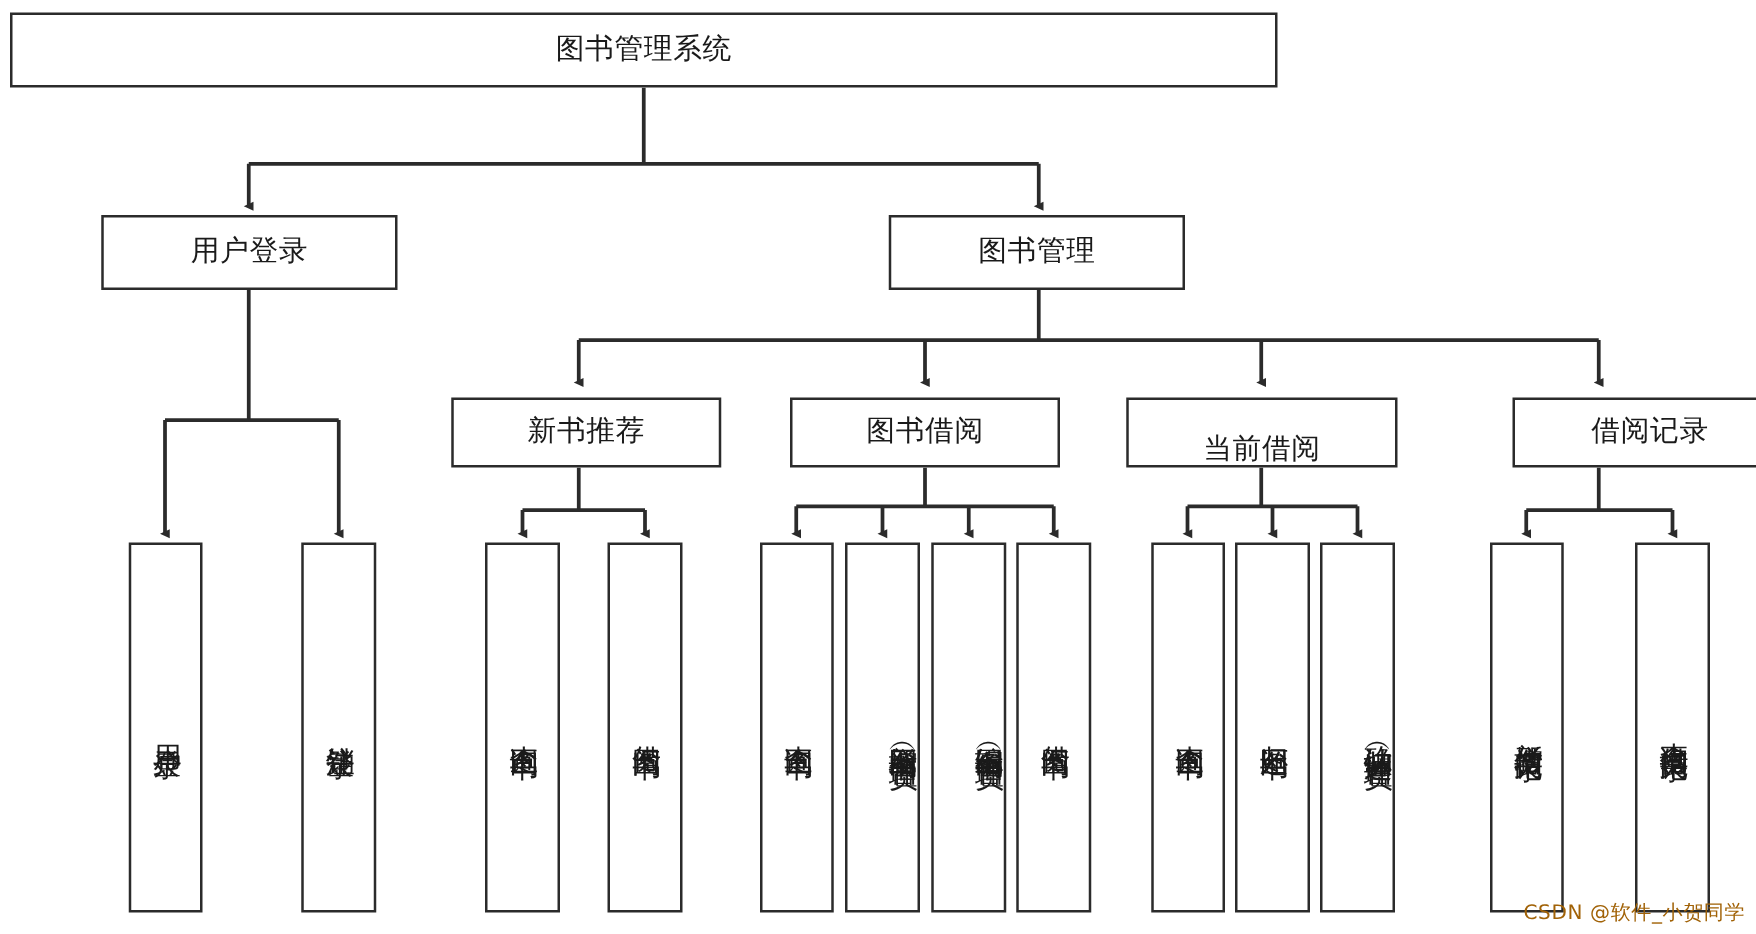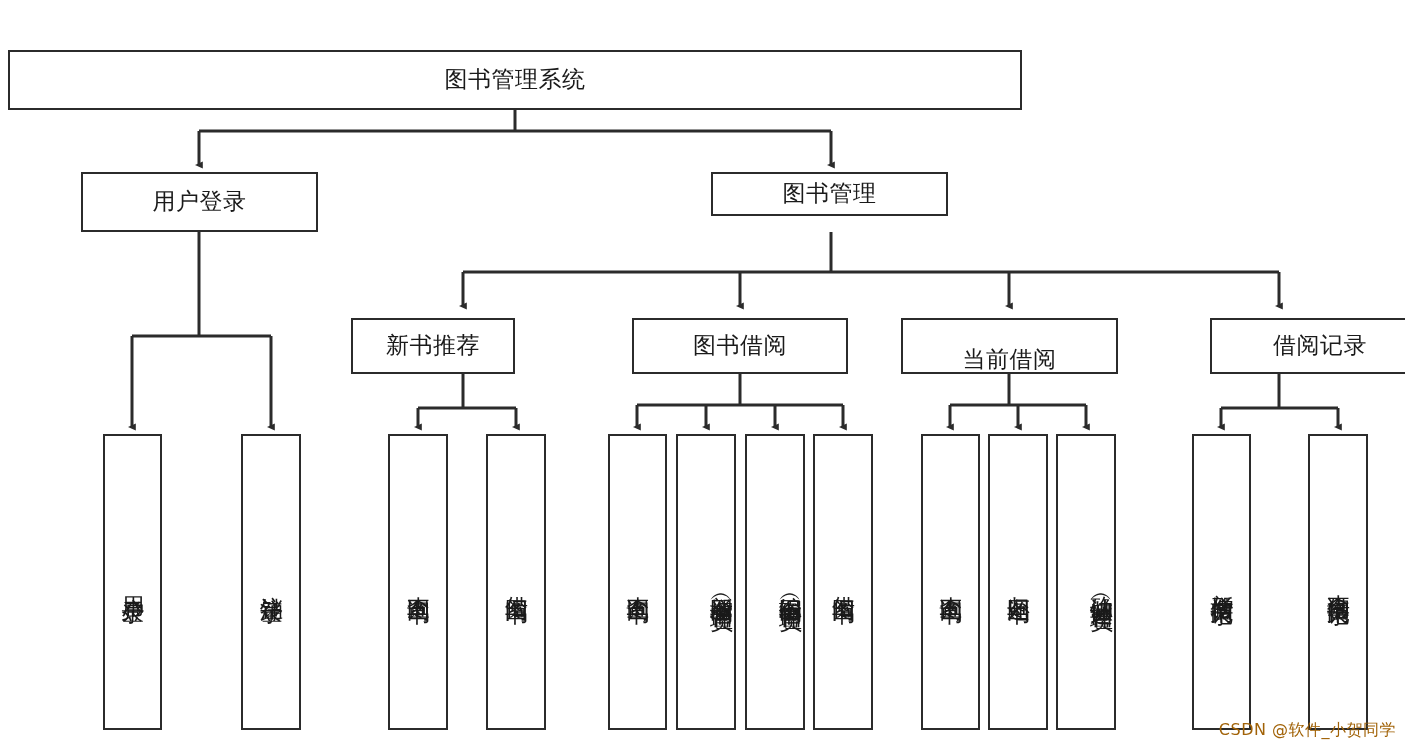--- a/index.html
+++ b/index.html
@@ -126,32 +126,32 @@
       <path d="M1018,405 L1018,427" marker-end="url(#arrowhead)"></path>
       <path d="M1086,405 L1086,427" marker-end="url(#arrowhead)"></path>
 
       <path d="M1279,374 L1279,408"></path>
       <path d="M1221,408 L1338,408"></path>
       <path d="M1221,408 L1221,427" marker-end="url(#arrowhead)"></path>
       <path d="M1338,408 L1338,427" marker-end="url(#arrowhead)"></path>
     </g>
   </svg>
 
-  <div class="node node-h" style="left:8px; top:10px; width:1014px; height:60px;margin-top:40px;">
+  <div class="node node-h" style="left:8px; top:10px; width:1014px; height:60px;">
     <span>图书管理系统</span>
   </div>
 
   <div class="node node-h" style="left:81px; top:172px; width:237px; height:60px;">
     <span>用户登录</span>
   </div>
-  <div class="node node-h" style="left:711px; top:172px; width:237px; height:44px;">
+  <div class="node node-h" style="left:711px; top:172px; width:237px; height:60px;">
     <span>图书管理</span>
   </div>
 
-  <div class="node node-h" style="left:351px; top:318px; width:164px; height:56px;">
+  <div class="node node-h" style="left:361px; top:318px; width:216px; height:56px;">
     <span>新书推荐</span>
   </div>
   <div class="node node-h" style="left:632px; top:318px; width:216px; height:56px;text-align:center;">
     <span>图书借阅</span>
   </div>
   <div class="node node-h" style="left:901px; top:318px; width:217px; height:56px;align-items:flex-end;">
     <span>当前借阅</span>
   </div>
   <div class="node node-h" style="left:1170px; top:318px; width:220px; height:56px;margin-left:40px;">
     <span>借阅记录</span>

